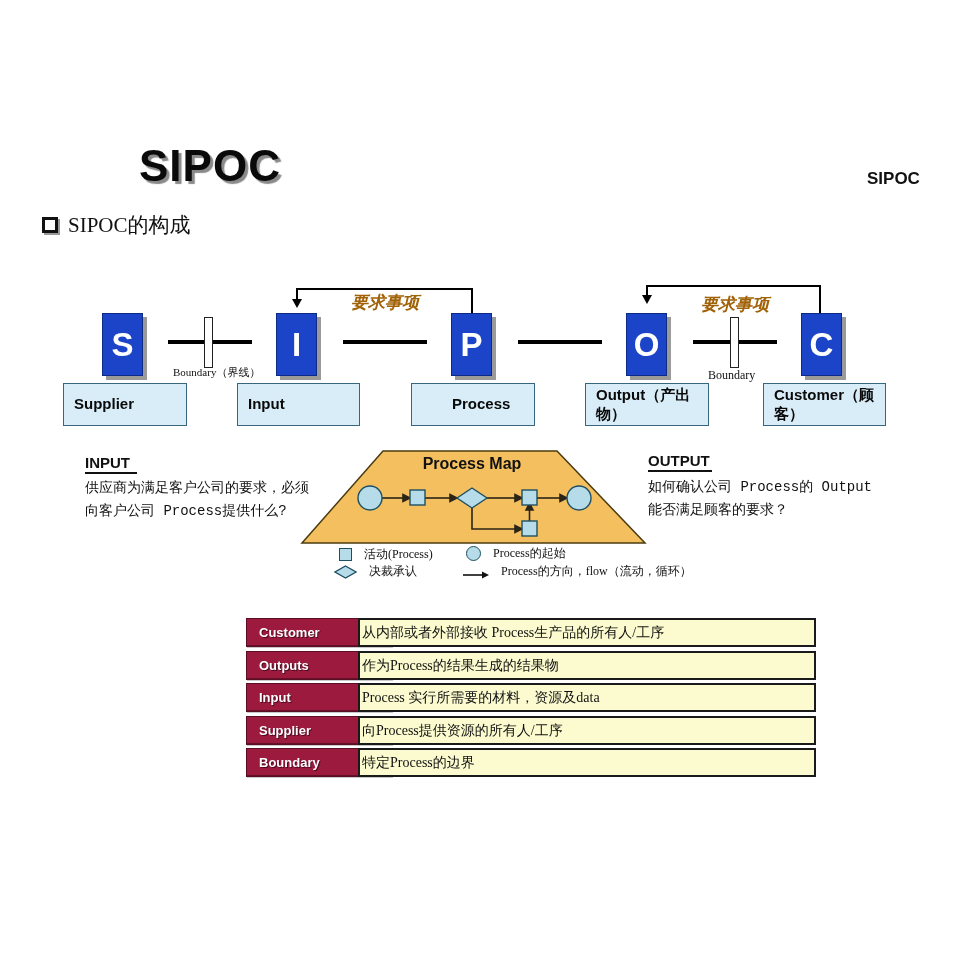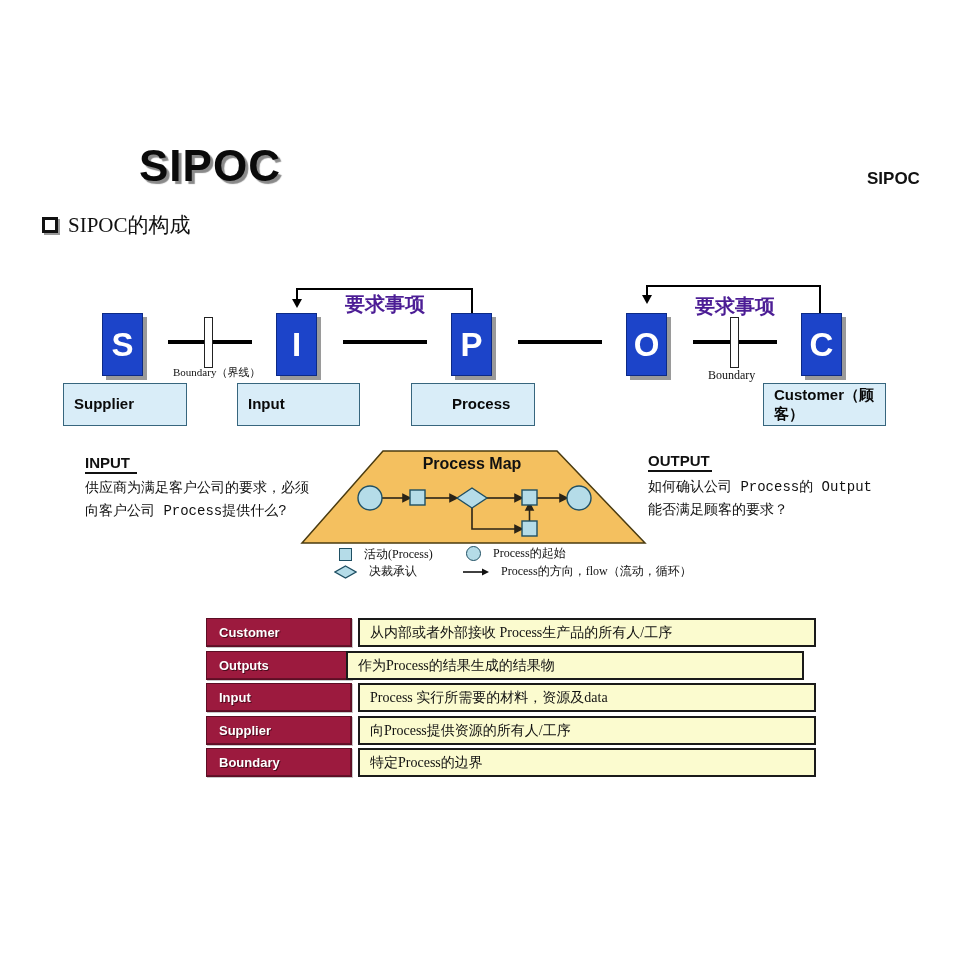--- a/index.html
+++ b/index.html
@@ -33,22 +33,22 @@
   .hline { height:4px; background:#000; }
   .vbar { width:9px; height:51px; background:#fff; border:1px solid #222; }
   .boundary-lbl { font-size:11px; color:#111; font-family:"Liberation Serif", serif; white-space:nowrap; }
 
   .bkt { background:#000; }
   .arrow-down {
     width:0; height:0; border-left:5px solid transparent; border-right:5px solid transparent;
     border-top:9px solid #000;
   }
   .req-lbl {
-    width:90px; text-align:center; font-size:20px; font-weight:bold; color:#4c1d95;
-    font-family:"Liberation Serif", serif; white-space:nowrap;
+    width:90px; text-align:center; font-size:17px; font-weight:bold; color:#a16207;
+    font-family:"Liberation Serif", serif; white-space:nowrap;font-style:italic;
   }
 
   
   .cap {
     height:43px; background:#d9edf8; border:1px solid #37667e;
     display:flex; align-items:center; padding:2px 8px 2px 10px;
     font-size:15px; font-weight:bold; color:#0a0a0a; line-height:1.25;
   }
 
   
@@ -61,24 +61,25 @@
   .legend-text { font-size:12px; color:#111; font-family:"Liberation Serif", serif; white-space:nowrap; }
   .ic-square { width:13px; height:13px; background:#b5dce8; border:1px solid #1f4f63; }
   .ic-circle { width:15px; height:15px; border-radius:50%; background:#b5dce8; border:1px solid #1f4f63; }
 
   
   .trow-term {
     width:146px; height:29px; background:#9c1a3e; border:1px solid #5c0e24;
     color:#fff; font-size:13px; font-weight:bold; line-height:27px;
     padding-left:12px; text-shadow:1px 1px 0 #4a0a1c;
     box-shadow:inset -1px -1px 0 rgba(0,0,0,.35), 1px 1px 0 #c8c8c8;
+    margin-left:40px;
   }
   .trow-desc {
     width:458px; height:29px; background:#fbfbcf; border:2px solid #1a1a1a;
-    font-size:14px; color:#111; line-height:25px; padding-left:10px;
+    font-size:14px; color:#111; line-height:25px; padding-left:2px;
     font-family:"Liberation Serif", serif; white-space:nowrap; overflow:hidden;
   }
 </style>
 </head>
 <body>
 
 <div id="slide">
 
   <div class="abs main-title" style="left:139px; top:141px;">SIPOC</div>
   <div class="abs corner-title" style="left:867px; top:169px;">SIPOC</div>
@@ -110,20 +111,21 @@
 
   <div class="abs lbox" style="left:102px; top:313px;">S</div>
   <div class="abs lbox" style="left:276px; top:313px;">I</div>
   <div class="abs lbox" style="left:451px; top:313px;">P</div>
   <div class="abs lbox" style="left:626px; top:313px;">O</div>
   <div class="abs lbox" style="left:801px; top:313px;">C</div>
 
   <div class="abs cap" style="left:63px;  top:383px; width:124px;">Supplier</div>
   <div class="abs cap" style="left:237px; top:383px; width:123px;">Input</div>
   <div class="abs cap" style="left:411px; top:383px; width:124px;padding-left:40px;">Process</div>
+  <div class="abs cap" style="left:585px; top:383px; width:124px;">Output（产出物）</div>
   <div class="abs cap" style="left:763px; top:383px; width:123px;">Customer（顾客）</div>
 
   <div class="abs sec-title" style="left:85px; top:454px; width:52px;">INPUT</div>
   <div class="abs sec-text" style="left:85px; top:477px; width:228px;">供应商为满足客户公司的要求，必须向客户公司 Process提供什么?</div>
 
   <div class="abs sec-title" style="left:648px; top:452px; width:64px;">OUTPUT</div>
   <div class="abs sec-text" style="left:648px; top:476px; width:246px;">如何确认公司 Process的 Output 能否满足顾客的要求？</div>
 
   <svg class="abs" style="left:295px; top:448px;" width="360" height="100" viewBox="0 0 360 100">
     <polygon points="88,3 262,3 350,95 7,95" fill="#f4c05f" stroke="#4a3b10" stroke-width="1.5"></polygon>
@@ -161,35 +163,35 @@
   <div class="abs legend-item" style="left:466px; top:545px;">
     <span class="ic-circle"></span>
     <span class="legend-text">Process的起始</span>
   </div>
   <div class="abs legend-item" style="left:334px; top:563px;">
     <svg width="23" height="14" viewBox="0 0 23 14">
       <polygon points="11.5,1 22,7 11.5,13 1,7" fill="#b5dce8" stroke="#1f4f63" stroke-width="1.3"></polygon>
     </svg>
     <span class="legend-text">决裁承认</span>
   </div>
-  <div class="abs legend-item" style="left:463px; top:563px;">
+  <div class="abs legend-item" style="left:463px; top:563px;align-items:flex-end;">
     <svg width="26" height="10" viewBox="0 0 26 10">
       <line x1="0" y1="5" x2="19" y2="5" stroke="#111" stroke-width="1.6"></line>
       <polygon points="19,1.5 26,5 19,8.5" fill="#111"></polygon>
     </svg>
     <span class="legend-text">Process的方向，flow（流动，循环）</span>
   </div>
 
   <div class="abs" style="left:206px; top:618px;">
     <div class="abs trow-term" style="left:0; top:0;">Customer</div>
     <div class="abs trow-desc" style="left:152px; top:0;">从内部或者外部接收 Process生产品的所有人/工序</div>
   </div>
   <div class="abs" style="left:206px; top:651px;">
     <div class="abs trow-term" style="left:0; top:0;">Outputs</div>
-    <div class="abs trow-desc" style="left:140px; top:0;">作为Process的结果生成的结果物</div>
+    <div class="abs trow-desc" style="left:152px; top:0;">作为Process的结果生成的结果物</div>
   </div>
   <div class="abs" style="left:206px; top:683px;">
     <div class="abs trow-term" style="left:0; top:0;">Input</div>
     <div class="abs trow-desc" style="left:152px; top:0;">Process 实行所需要的材料，资源及data</div>
   </div>
   <div class="abs" style="left:206px; top:716px;">
     <div class="abs trow-term" style="left:0; top:0;">Supplier</div>
     <div class="abs trow-desc" style="left:152px; top:0;">向Process提供资源的所有人/工序</div>
   </div>
   <div class="abs" style="left:206px; top:748px;">

